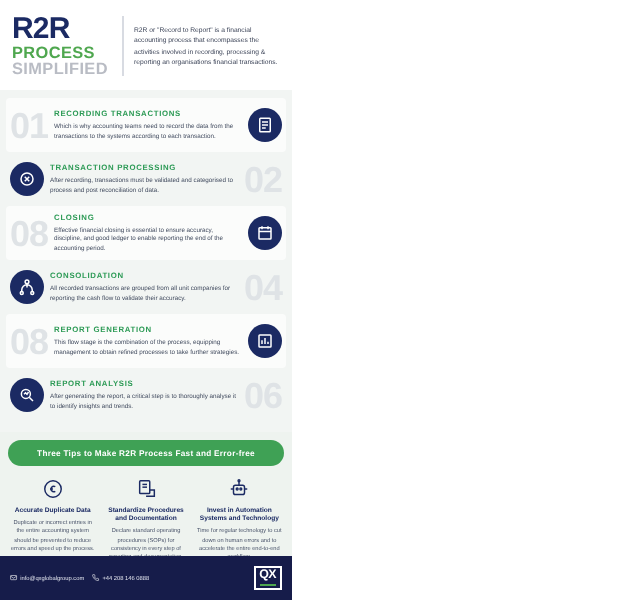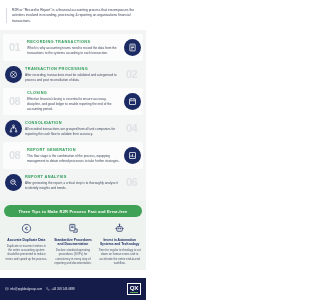--- a/index.html
+++ b/index.html
@@ -57,23 +57,22 @@
   .badge {
     flex:0 0 17px; height:17px; width:17px;
     border-radius:50%;
     background:#1b2a63;
     display:flex; align-items:center; justify-content:center;
     color:#fff;
   }
   .badge svg { width:9px; height:9px; display:block; }
   .wm {
     flex:0 0 19px;
-    font-size:11px; font-weight:bold;
+    font-size:18px; font-weight:bold;
     color:#dfe3e6;
-    text-align:center;
     letter-spacing:-0.5px;
     line-height:1;
     user-select:none;
   }
   .step-body { flex:1; min-width:0; }
   .step-title {
     font-size:3.9px; font-weight:bold; color:#2e9b57;
     letter-spacing:0.35px; line-height:1.2;
     margin-bottom:1.2px;
   }
@@ -136,20 +135,25 @@
     text-align:center;
     line-height:1;
   }
   .qx .qx-t { font-size:6.2px; font-weight:bold; color:#ffffff; letter-spacing:-0.3px; }
   .qx .qx-b { display:block; height:1.2px; background:#4fa74f; margin-top:1px; }
 </style>
 </head>
 <body>
 
 <div class="header">
+  <div class="logo">
+    <span class="l1">R2R</span>
+    <span class="l2">PROCESS</span>
+    <span class="l3">SIMPLIFIED</span>
+  </div>
   <div class="hdr-divider"></div>
   <div class="hdr-desc">R2R or "Record to Report" is a financial accounting process that encompasses the activities involved in recording, processing &amp; reporting an organisations financial transactions.</div>
 </div>
 
 <div class="steps">
 
   <div class="step lightbg">
     <div class="wm">01</div>
     <div class="step-body">
       <div class="step-title">RECORDING TRANSACTIONS</div>

